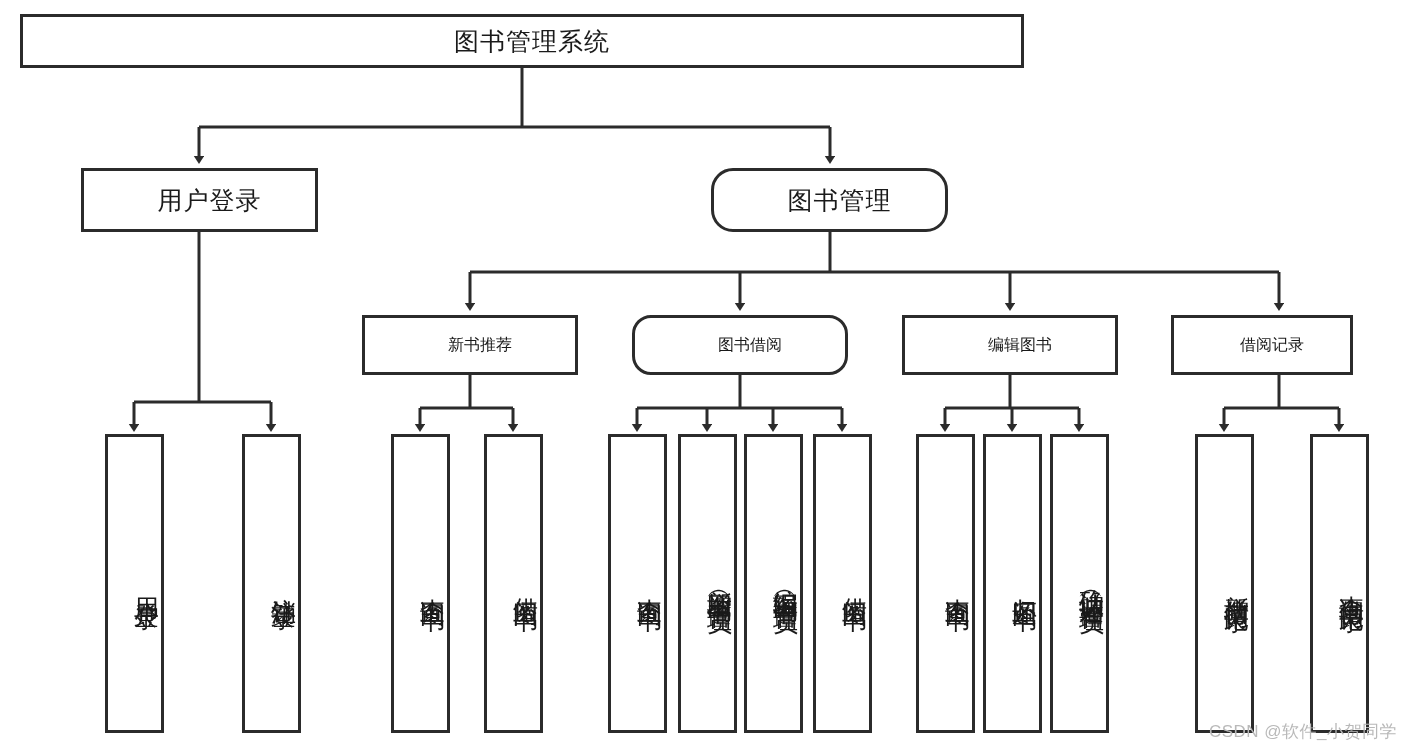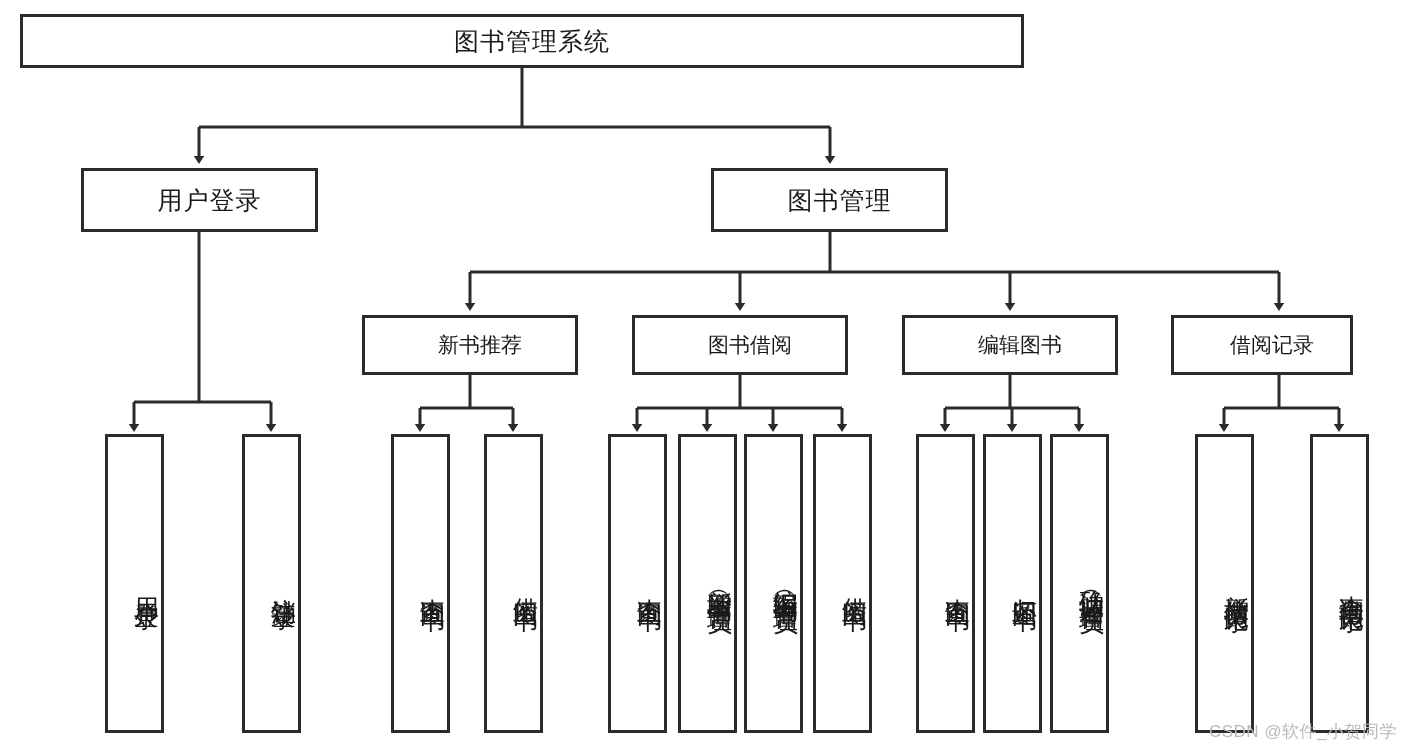--- a/index.html
+++ b/index.html
@@ -2,21 +2,21 @@
 <html><head>
 <meta charset="utf-8">
 <style>
   html,body{margin:0;padding:0;background:#ffffff;}
   body{font-family:"Liberation Sans","DejaVu Sans",sans-serif;}
   #canvas{position:relative;width:1405px;height:747px;background:#ffffff;overflow:hidden;}
   svg.links{position:absolute;left:0;top:0;width:1405px;height:747px;pointer-events:none;}
   .node{position:absolute;box-sizing:border-box;background:#ffffff;border:3px solid #2b2b2b;
         display:flex;align-items:center;justify-content:center;text-align:center;color:#1a1a1a;padding-left:20px;}
   .node.h{font-size:25px;letter-spacing:1px;}
-  .node.lvl3{font-size:21px;}
+  .node.lvl3{font-size:16px;}
   .node.leaf{writing-mode:vertical-rl;text-orientation:upright;
              font-size:25px;line-height:1.18;letter-spacing:3px;padding:8px 0;
              align-items:flex-start;justify-content:center;}
   .watermark{position:absolute;right:8px;bottom:4px;font-size:17px;color:#b9b9b9;
              letter-spacing:.5px;white-space:nowrap;}
 </style>
 </head>
 <body>
 
 <div id="canvas">
@@ -67,24 +67,24 @@
       <path d="M1279,375 L1279,408"></path>
       <path d="M1224,408 L1339,408"></path>
       <path d="M1224,408 L1224,428" marker-end="url(#arrow)"></path>
       <path d="M1339,408 L1339,428" marker-end="url(#arrow)"></path>
     </g>
   </svg>
 
   <div class="node h" style="left:20px;top:14px;width:1004px;height:54px;">图书管理系统</div>
 
   <div class="node h" style="left:81px;top:168px;width:237px;height:64px;">用户登录</div>
-  <div class="node h" style="left:711px;top:168px;width:237px;height:64px;">图书管理</div>
+  <div class="node h" style="left:711px;top:168px;width:237px;height:64px;border-radius:22px;">图书管理</div>
 
   <div class="node lvl3" style="left:362px;top:315px;width:216px;height:60px;">新书推荐</div>
-  <div class="node lvl3" style="left:632px;top:315px;width:216px;height:60px;">图书借阅</div>
+  <div class="node lvl3" style="left:632px;top:315px;width:216px;height:60px;border-radius:19px;">图书借阅</div>
   <div class="node lvl3" style="left:902px;top:315px;width:216px;height:60px;">编辑图书</div>
   <div class="node lvl3" style="left:1171px;top:315px;width:182px;height:60px;">借阅记录</div>
 
   <div class="node leaf" style="left:105px;top:434px;width:59px;height:299px;">用户登录</div>
   <div class="node leaf" style="left:242px;top:434px;width:59px;height:299px;">注销登录</div>
 
   <div class="node leaf" style="left:391px;top:434px;width:59px;height:299px;">查询图书</div>
   <div class="node leaf" style="left:484px;top:434px;width:59px;height:299px;">借阅图书</div>
 
   <div class="node leaf" style="left:608px;top:434px;width:59px;height:299px;">查询图书</div>

